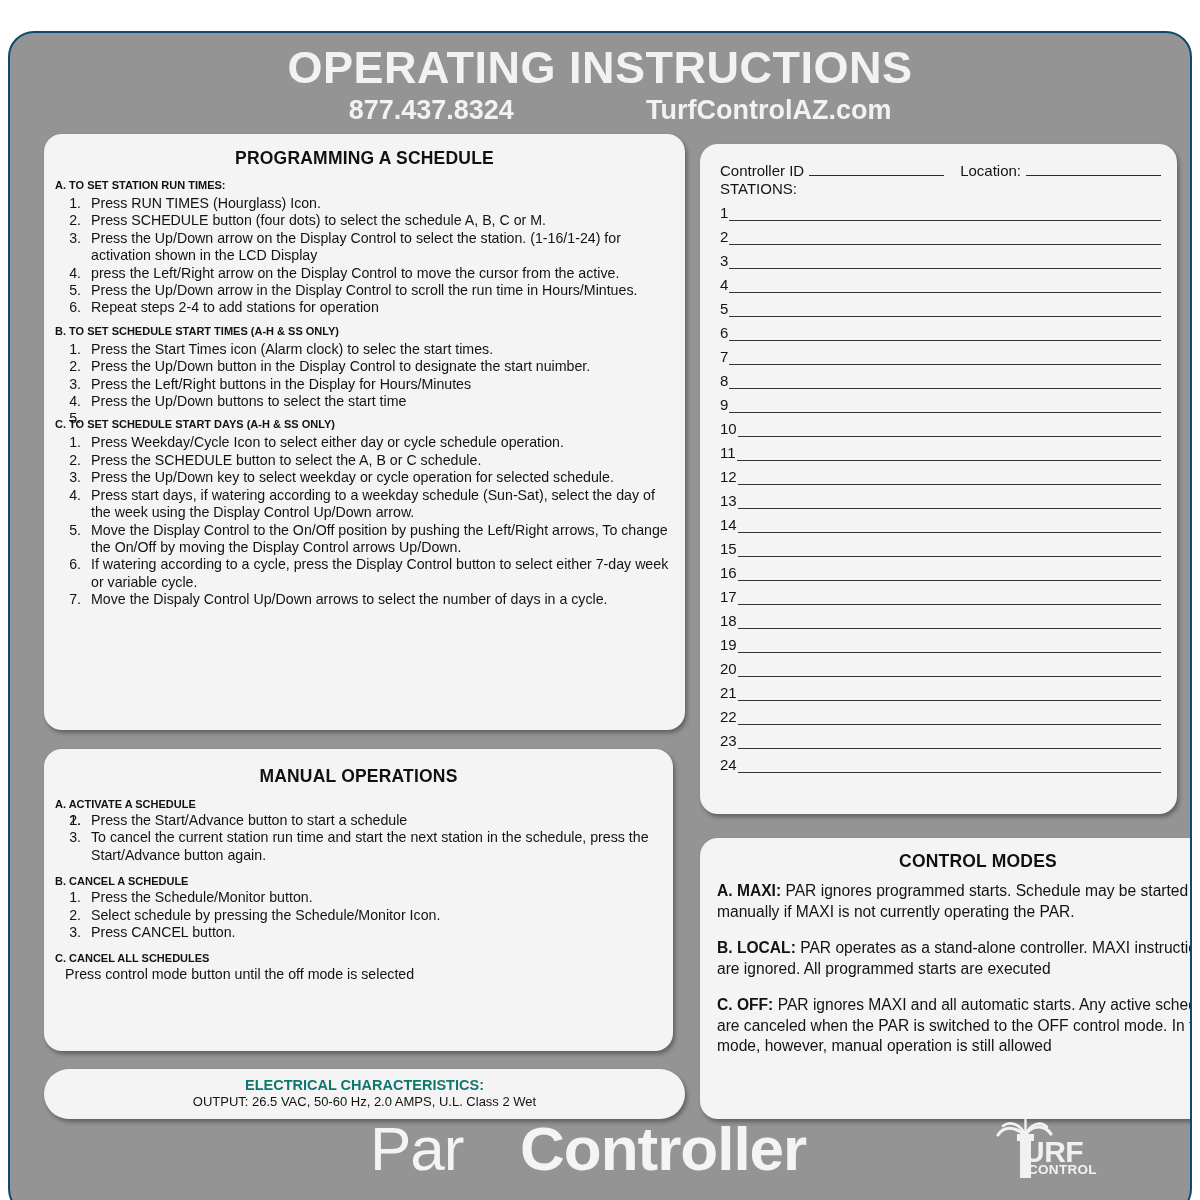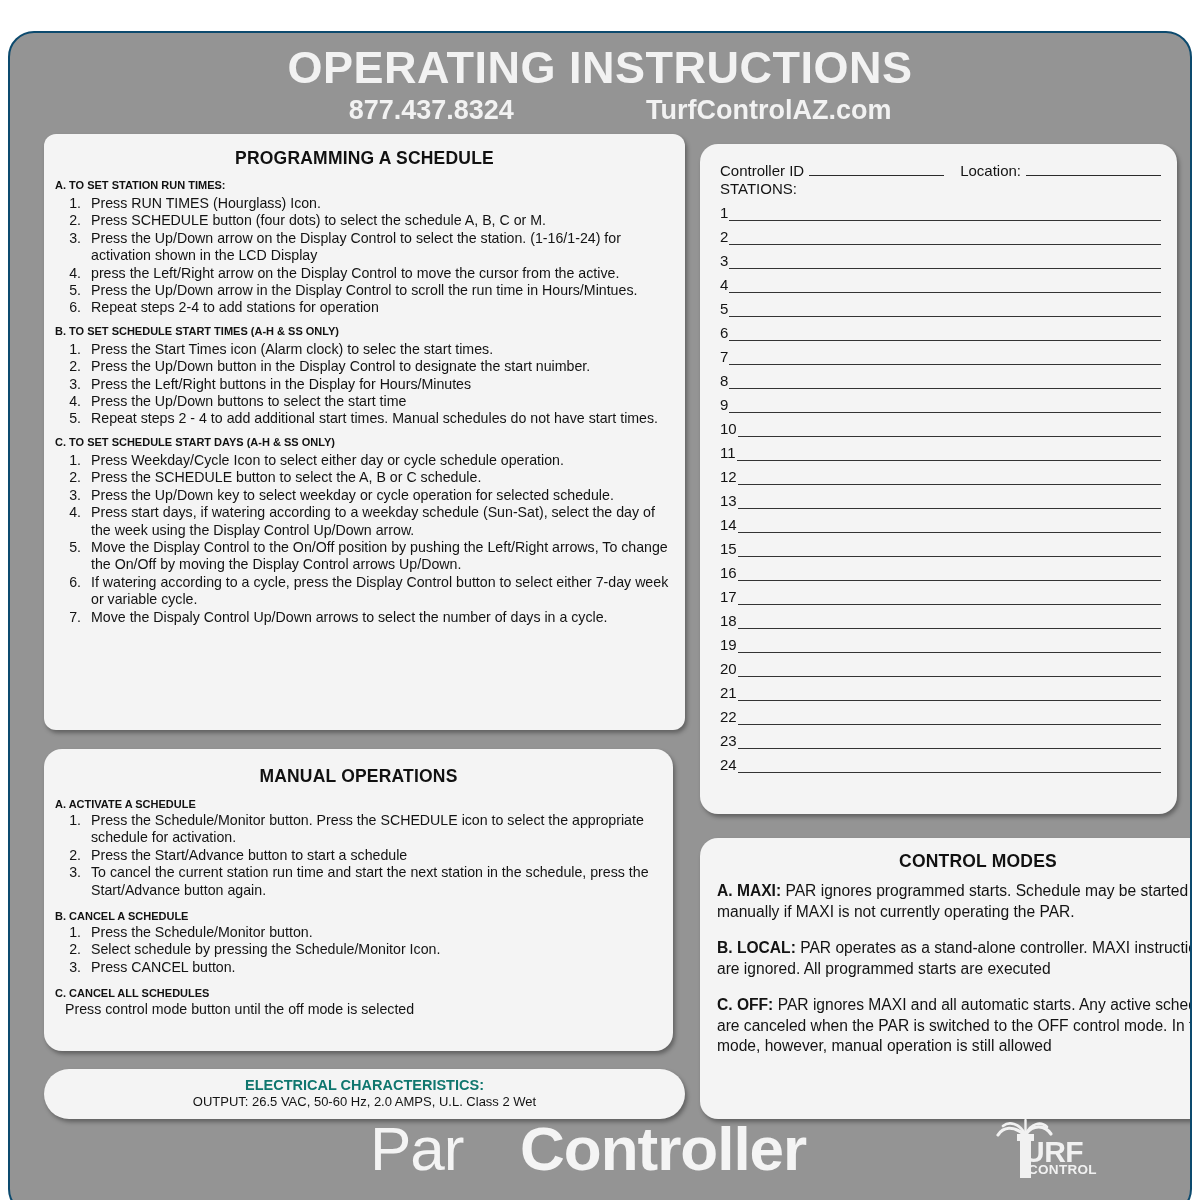--- a/index.html
+++ b/index.html
@@ -102,21 +102,21 @@
     font-size: 14.2px;
   }
   .plain {
     font-size: 14.2px;
     line-height: 17.4px;
     color: #131313;
     font-family: "Liberation Sans", sans-serif;
   }
 
   
-  #panel-programming { left: 34px; top: 101px; width: 641px; height: 596px; border-radius: 12px; }
+  #panel-programming { left: 34px; top: 101px; width: 641px; height: 596px; }
   #panel-programming .panel-title { margin-top: 14px; }
   #panel-programming .body { padding: 0 9px 0 11px; }
   #panel-programming .sec-head { margin-top: 10px; margin-bottom: 4px; }
   #panel-programming .sec-head.b { margin-top: 8px; }
 
   
   #panel-manual { left: 34px; top: 716px; width: 629px; height: 302px; }
   #panel-manual .panel-title { margin-top: 17px; }
   #panel-manual .body { padding: 0 9px 0 11px; }
   #panel-manual .sec-head { margin-top: 11px; margin-bottom: 2px; }
@@ -281,21 +281,21 @@
         <li><span class="num">5.</span><span>Press the Up/Down arrow in the Display Control to scroll the run time in Hours/Mintues.</span></li>
         <li><span class="num">6.</span><span>Repeat steps 2-4 to add stations for operation</span></li>
       </ol>
 
       <div class="sec-head b">B. TO SET SCHEDULE START TIMES (A-H &amp; SS ONLY)</div>
       <ol class="steps">
         <li><span class="num">1.</span><span>Press the Start Times icon (Alarm clock) to selec the start times.</span></li>
         <li><span class="num">2.</span><span>Press the Up/Down button in the Display Control to designate the start nuimber.</span></li>
         <li><span class="num">3.</span><span>Press the Left/Right buttons in the Display for Hours/Minutes</span></li>
         <li><span class="num">4.</span><span>Press the Up/Down buttons to select the start time</span></li>
-        <li><span class="num">5.</span><span>Repeat steps 2 - 4 to add additional start times. Manual schedules do not have start times.</span></li>
+        <li><span class="num">5.</span></li>
       </ol>
 
       <div class="sec-head b">C. TO SET SCHEDULE START DAYS (A-H &amp; SS ONLY)</div>
       <ol class="steps">
         <li><span class="num">1.</span><span>Press Weekday/Cycle Icon to select either day or cycle schedule operation.</span></li>
         <li><span class="num">2.</span><span>Press the SCHEDULE button to select the A, B or C schedule.</span></li>
         <li><span class="num">3.</span><span>Press the Up/Down key to select weekday or cycle operation for selected schedule.</span></li>
         <li><span class="num">4.</span><span>Press start days, if watering according to a weekday schedule (Sun-Sat), select the day of the week using the Display Control Up/Down arrow.</span></li>
         <li><span class="num">5.</span><span>Move the Display Control to the On/Off position by pushing the Left/Right arrows, To change the On/Off by moving the Display Control arrows Up/Down.</span></li>
         <li><span class="num">6.</span><span>If watering according to a cycle, press the Display Control button to select either 7-day week or variable cycle.</span></li>
@@ -304,21 +304,21 @@
 
     </div>
   </div>
 
   <div class="panel" id="panel-manual">
     <div class="panel-title">MANUAL OPERATIONS</div>
     <div class="body">
 
       <div class="sec-head">A. ACTIVATE A SCHEDULE</div>
       <ol class="steps">
-        <li><span class="num">1.</span><span>Press the Schedule/Monitor button. Press the SCHEDULE icon to select the appropriate schedule for activation.</span></li>
+        <li><span class="num">1.</span></li>
         <li><span class="num">2.</span><span>Press the Start/Advance button to start a schedule</span></li>
         <li><span class="num">3.</span><span>To cancel the current station run time and start the next station in the schedule, press the Start/Advance button again.</span></li>
       </ol>
 
       <div class="sec-head">B. CANCEL A SCHEDULE</div>
       <ol class="steps">
         <li><span class="num">1.</span><span>Press the Schedule/Monitor button.</span></li>
         <li><span class="num">2.</span><span>Select schedule by pressing the Schedule/Monitor Icon.</span></li>
         <li><span class="num">3.</span><span>Press CANCEL button.</span></li>
       </ol>

